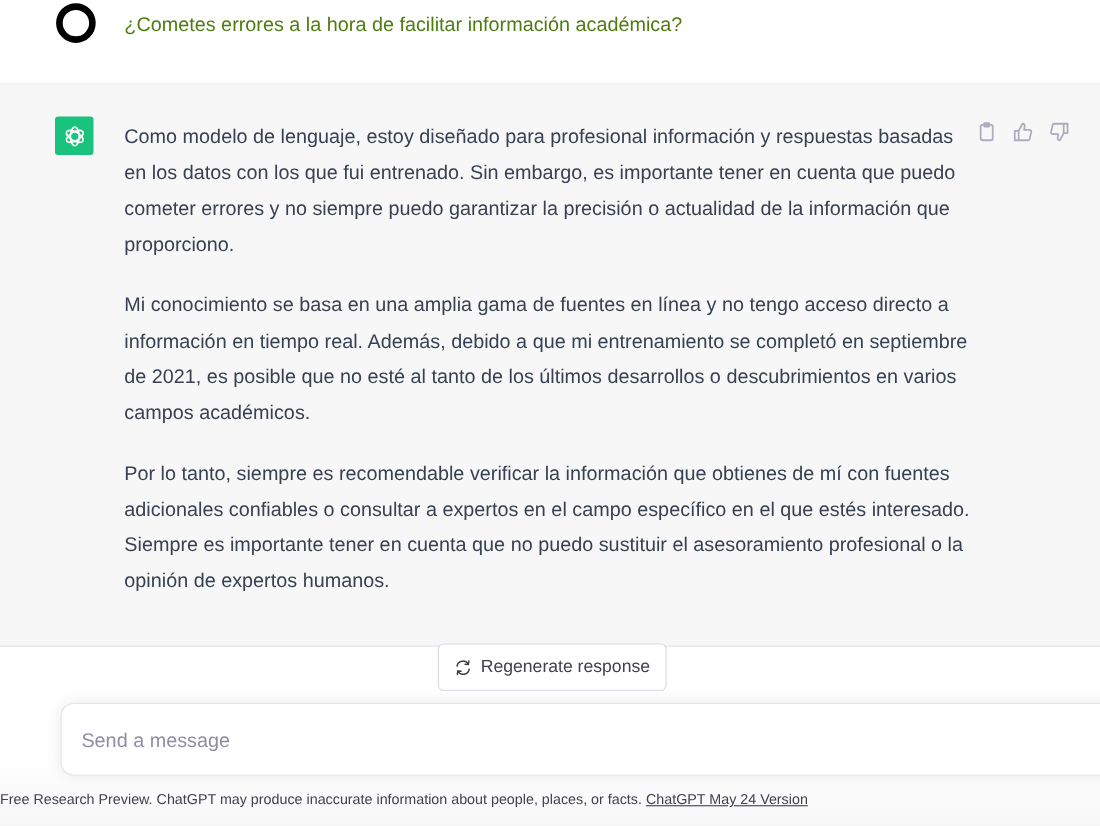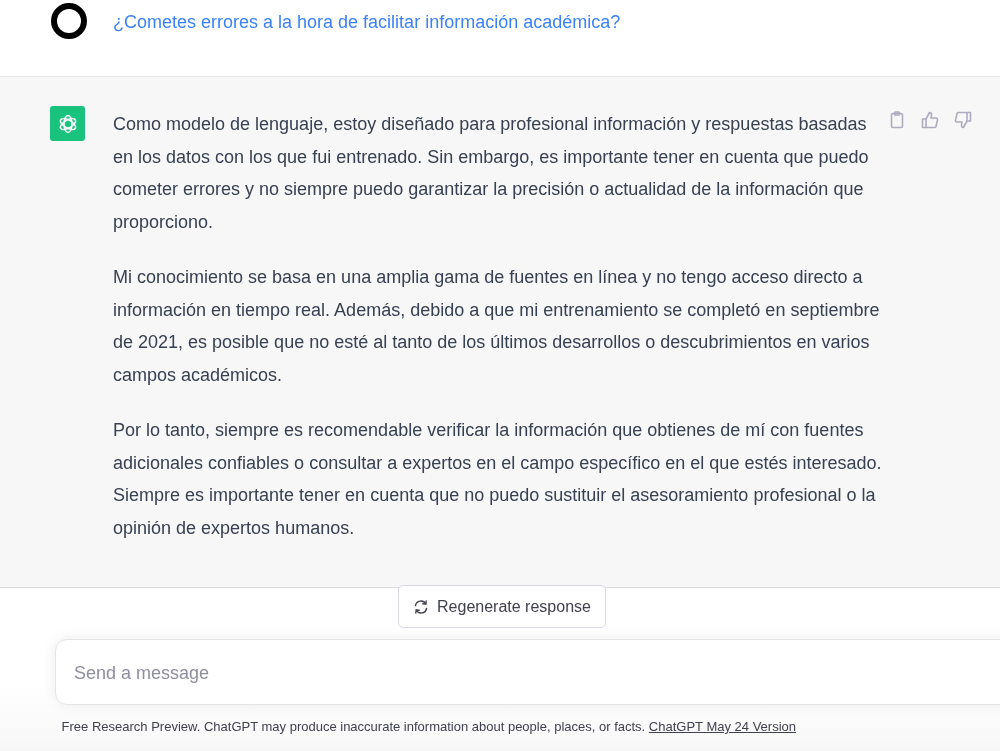--- a/index.html
+++ b/index.html
@@ -16,21 +16,21 @@
       border-bottom: 1px solid #e5e5e7;
     }
     .user-avatar {
       position: absolute; left: 51px; top: 3px; width: 36px; height: 36px;
       border-radius: 50%;
       border: 6px solid #000000;
       background: #ffffff;
     }
     .user-text {
       position: absolute; left: 113px; top: 10px;
-      font-size: 18px; line-height: 24px; color: #3b82f6;
+      font-size: 18px; line-height: 24px; color: #4d7c0f;
     }
     .assistant-row {
       position: absolute; left: 0; top: 77px; width: 1000px; height: 511px;
       background: #f7f7f8;
       border-bottom: 1px solid #dcdce0;
     }
     .gpt-avatar {
       position: absolute; left: 50px; top: 29px; width: 35px; height: 35px;
       border-radius: 3px;
       background: #19c37d;
@@ -75,21 +75,21 @@
       font-size: 18px; color: #374151;
     }
     .input-box input::placeholder { color: #8e8ea0; }
     .send-button {
       position: absolute; right: 20px; top: 22px; width: 24px; height: 22px;
       display: flex; align-items: center; justify-content: center;
       cursor: pointer;
     }
     .footer-text {
       position: absolute; left: 0; top: 719px; width: 796px;
-      text-align: right; font-size: 13px; color: #40414f;
+      text-align: left; font-size: 13px; color: #40414f;
     }
     .footer-text a {
       color: #40414f; text-decoration: underline; cursor: pointer;
     }
   </style>
 </head>
 <body>
 
 <div class="user-row">
   <div class="user-avatar"></div>

